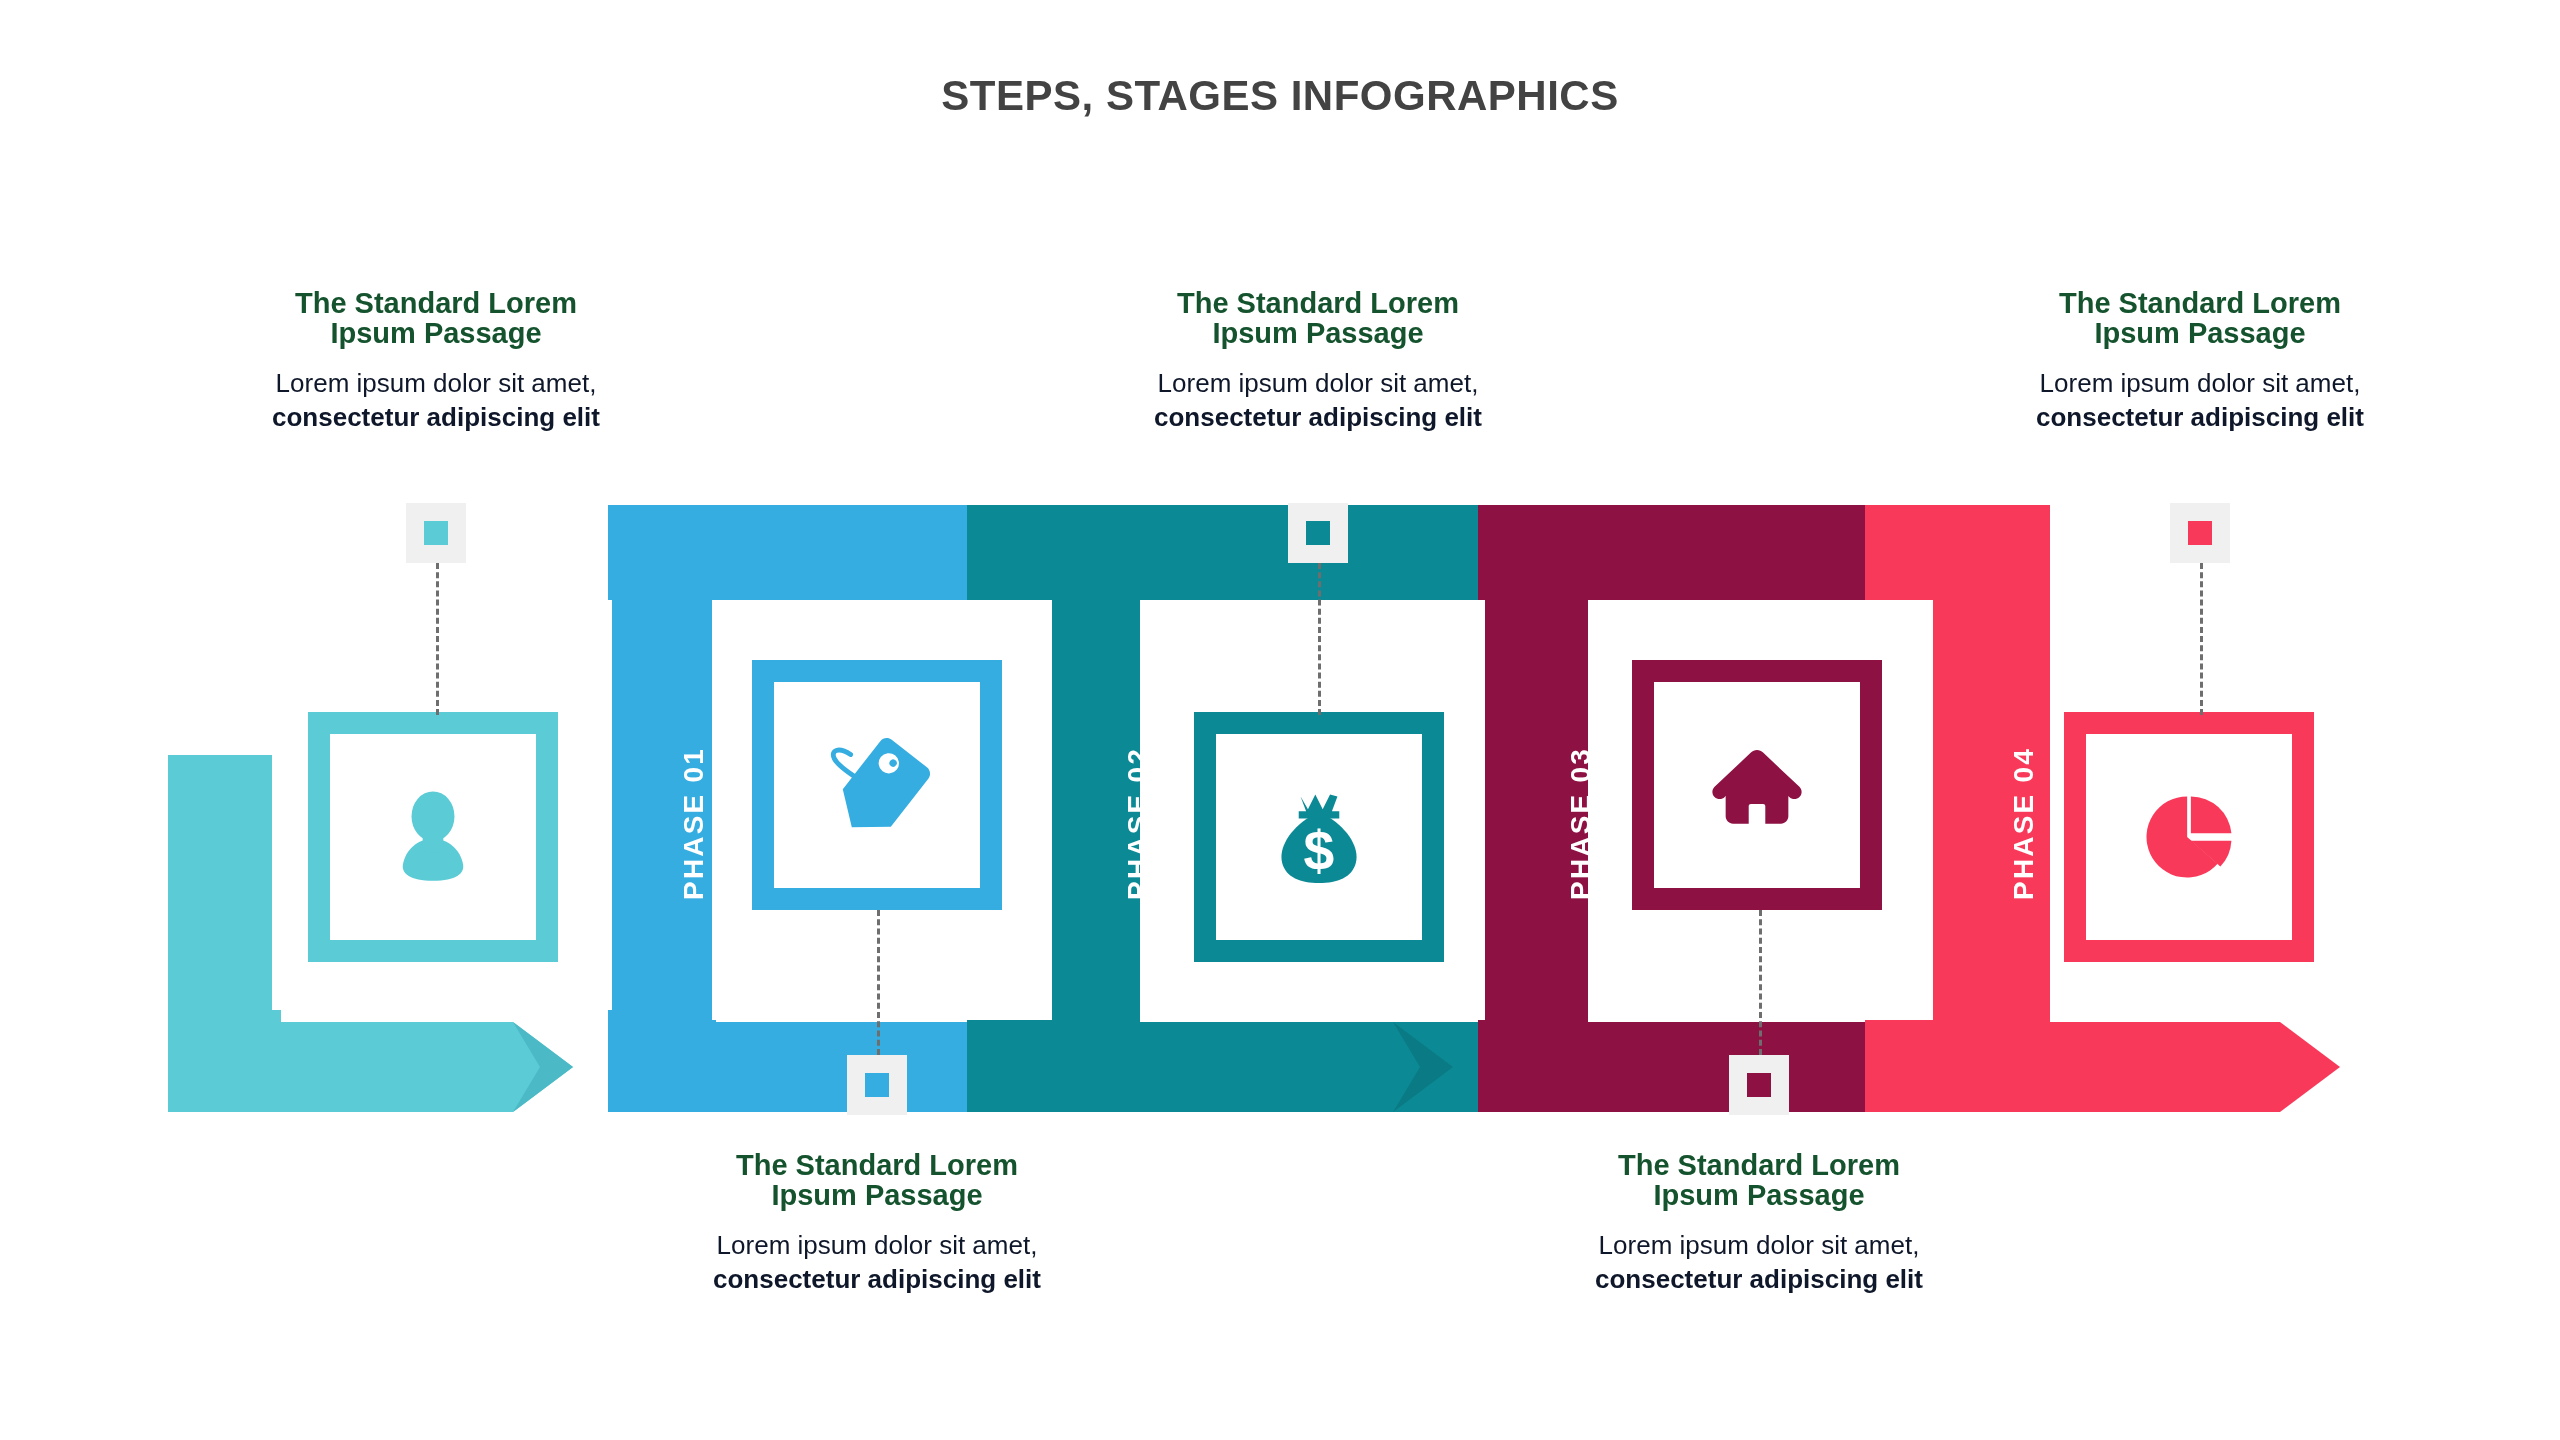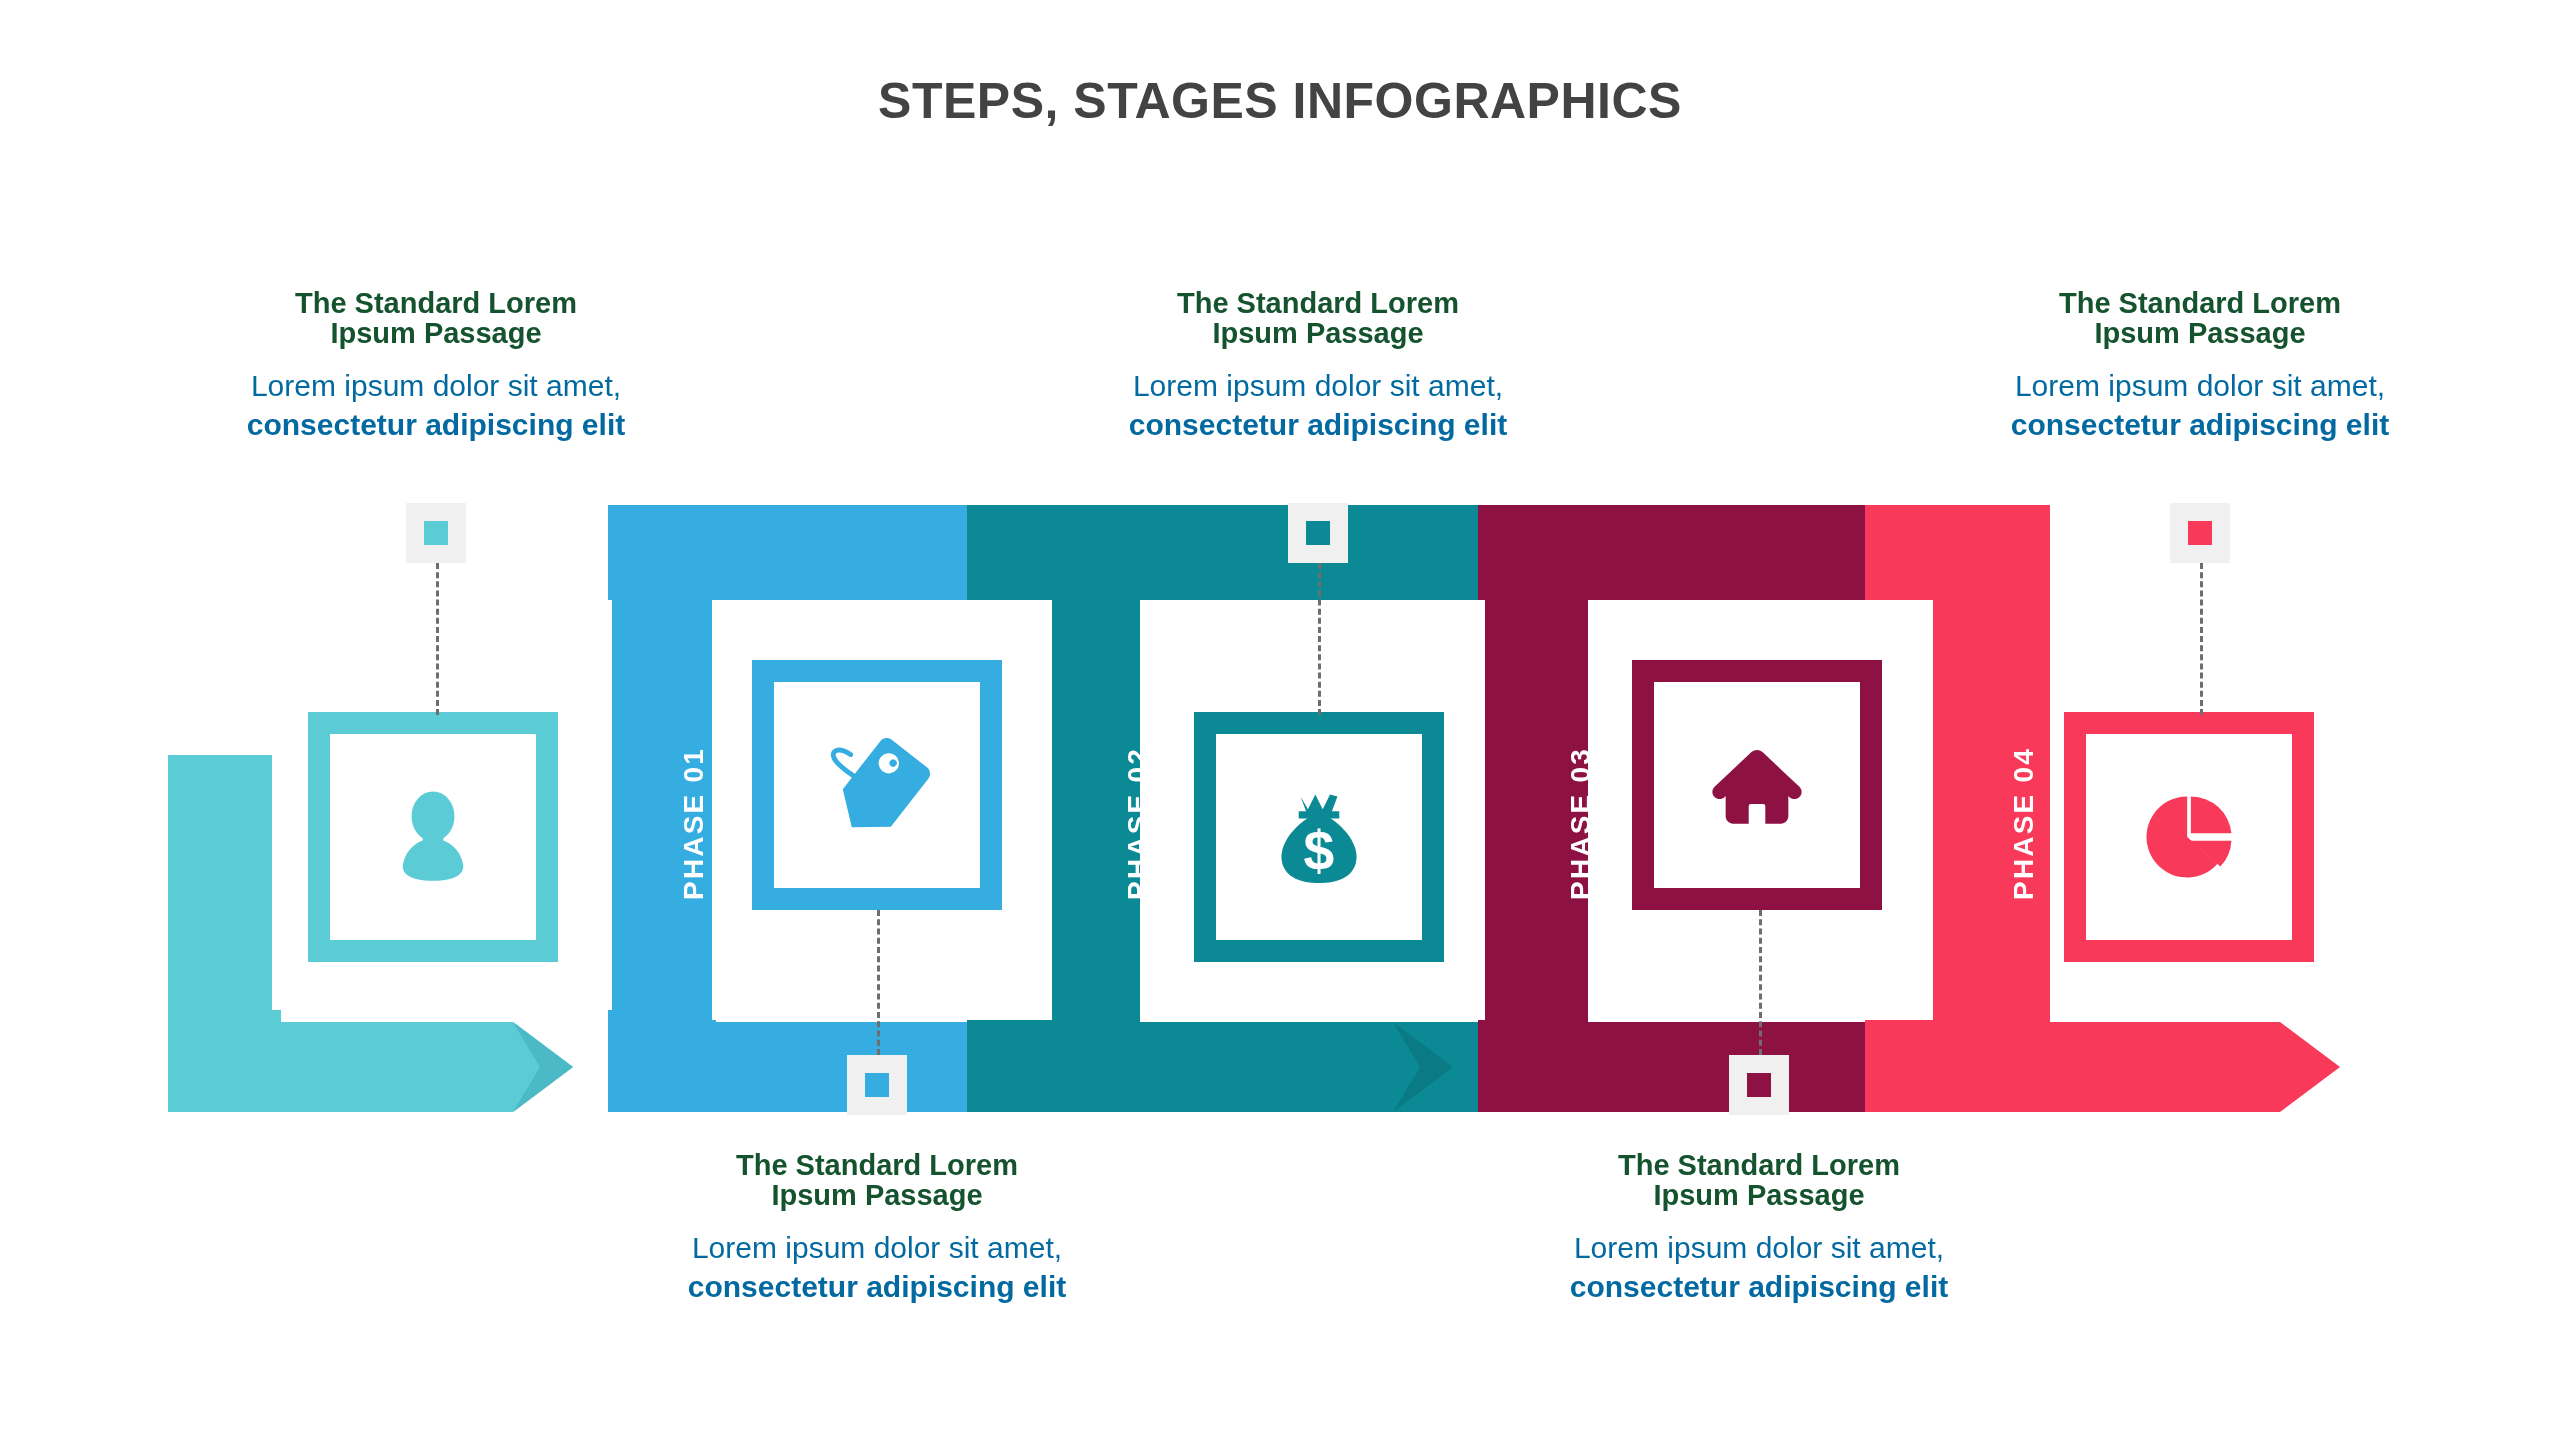--- a/index.html
+++ b/index.html
@@ -22,21 +22,21 @@
     height: 1440px;
   }
 
   
   .page-title {
     position: absolute;
     left: 0;
     top: 72px;
     width: 2560px;
     text-align: center;
-    font-size: 50px;
+    font-size: 42px;
     font-weight: bold;
     letter-spacing: 0.5px;
     color: #434343;
     font-family: "Liberation Sans", sans-serif;
     white-space: nowrap;
   }
 
   
   #bands {
     position: absolute;
@@ -107,23 +107,23 @@
   }
   .tblock .t-head {
     font-size: 29px;
     font-weight: bold;
     color: #14532d;
     line-height: 1.05;
     font-family: "Liberation Sans", sans-serif;
   }
   .tblock .t-body {
     margin-top: 17px;
-    font-size: 30px;
+    font-size: 26px;
     font-weight: normal;
-    color: #0369a1;
+    color: #0f172a;
     line-height: 1.32;
     font-family: "Liberation Sans", sans-serif;
   }
   .t-head-l2 { display: block; }
   .t-body-l2 { display: block; font-weight: bold; }
 </style>
 </head>
 <body>
 
 <div id="stage">

